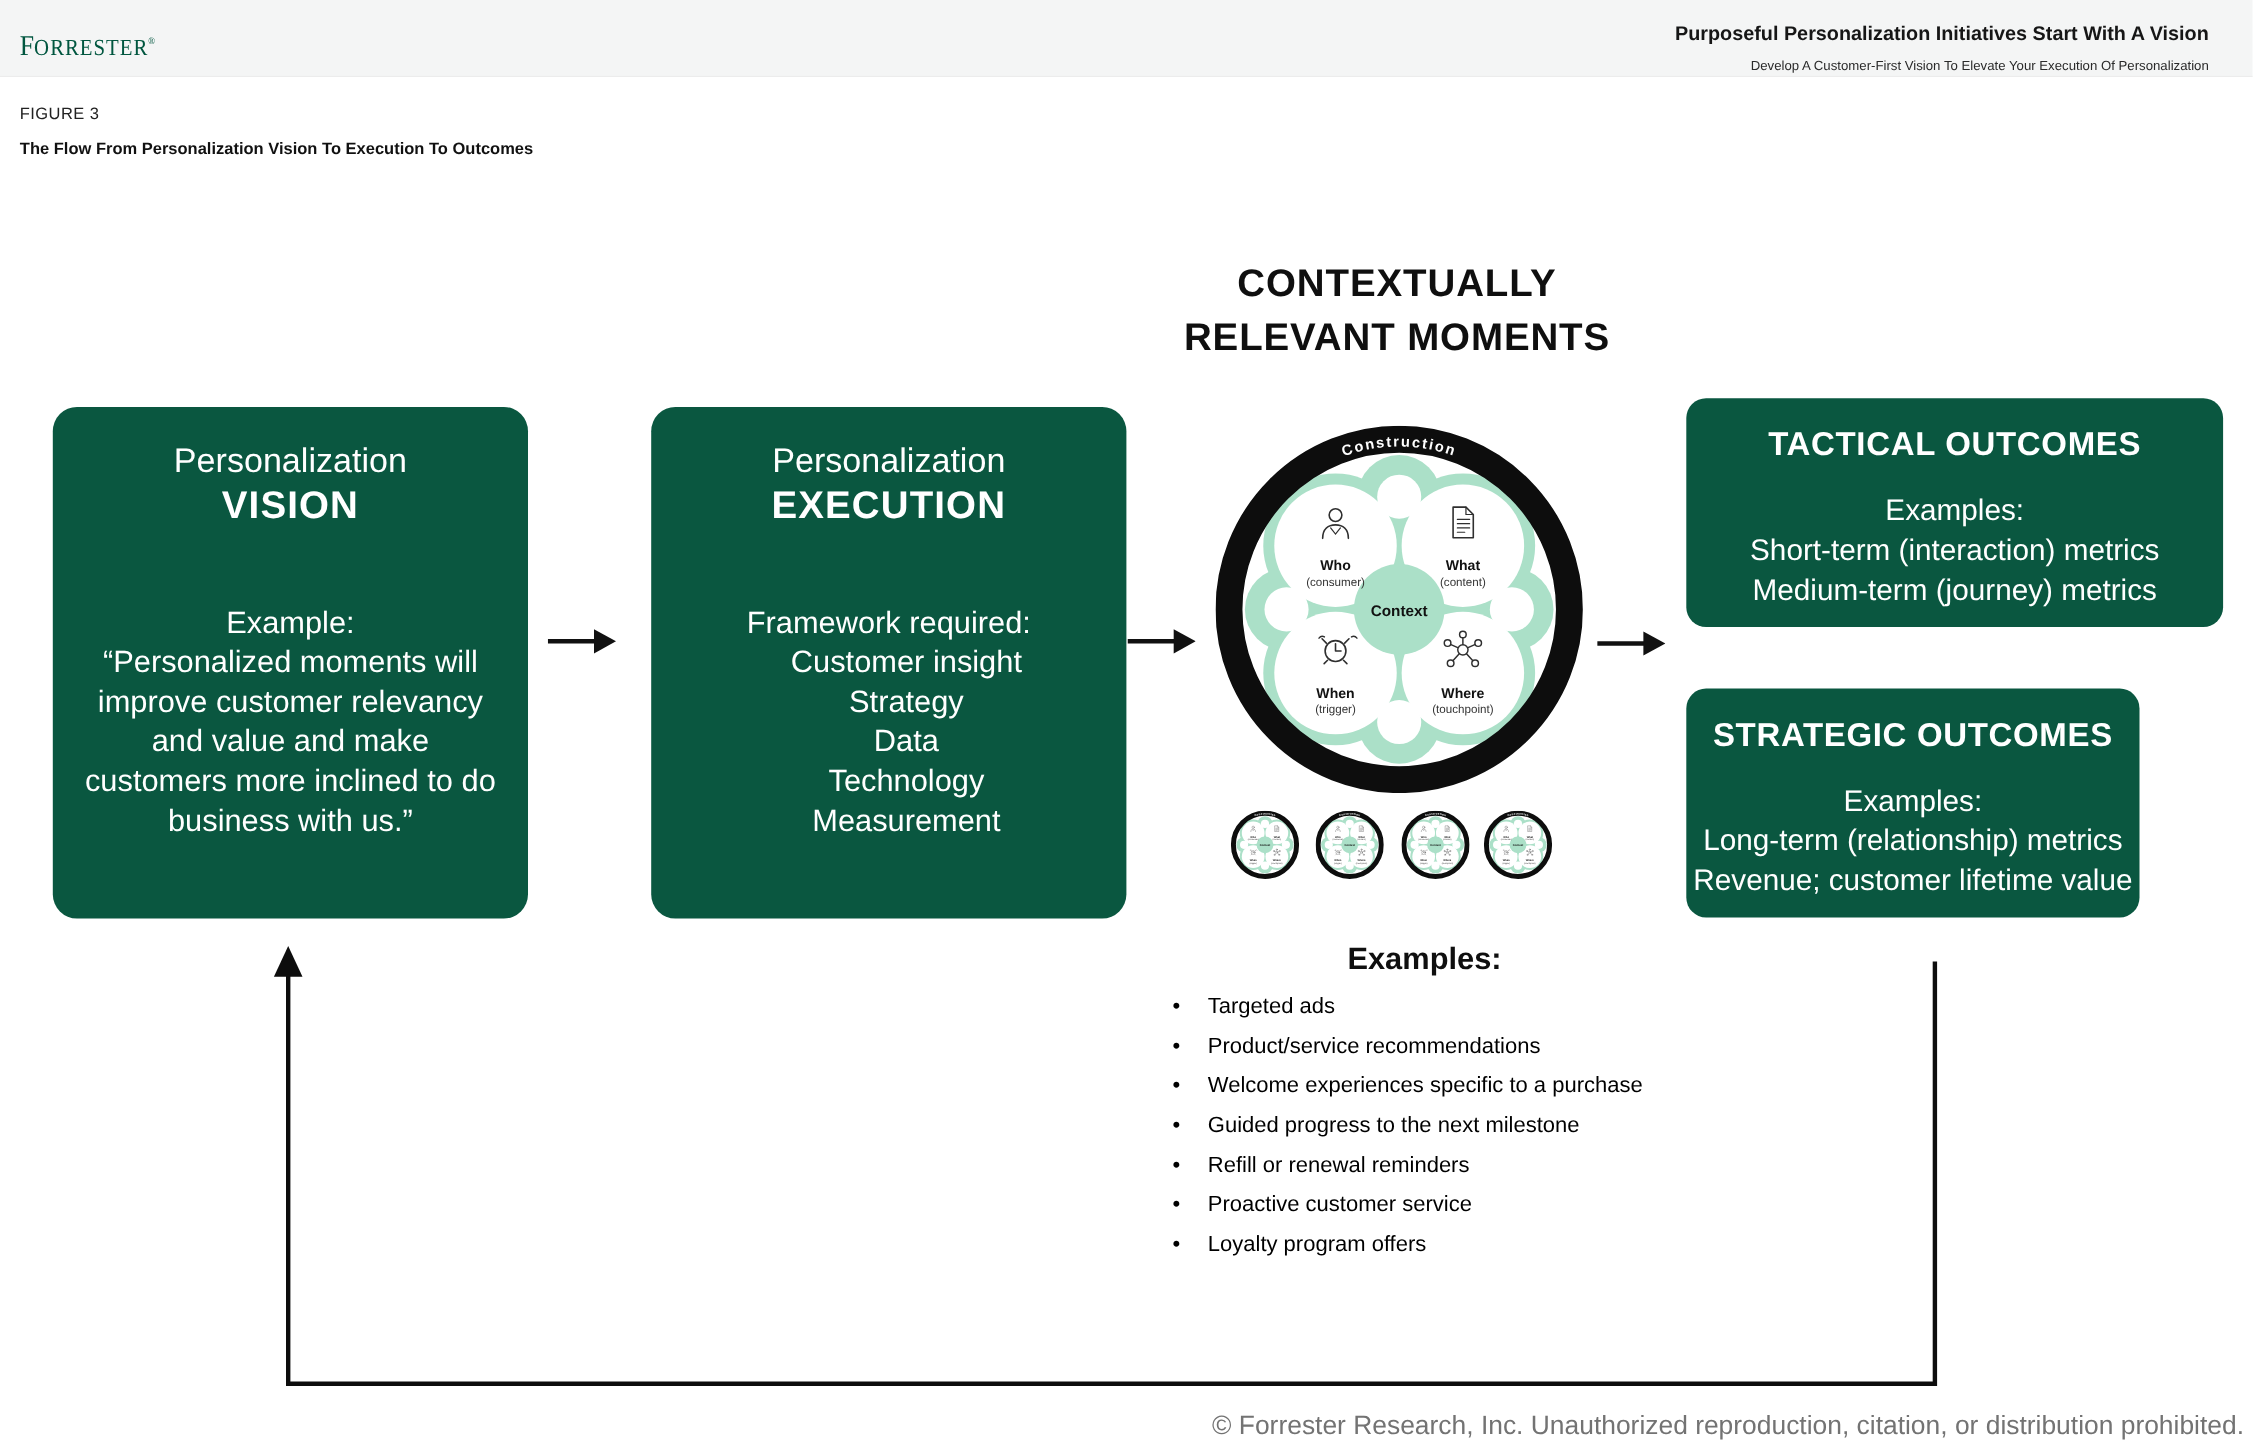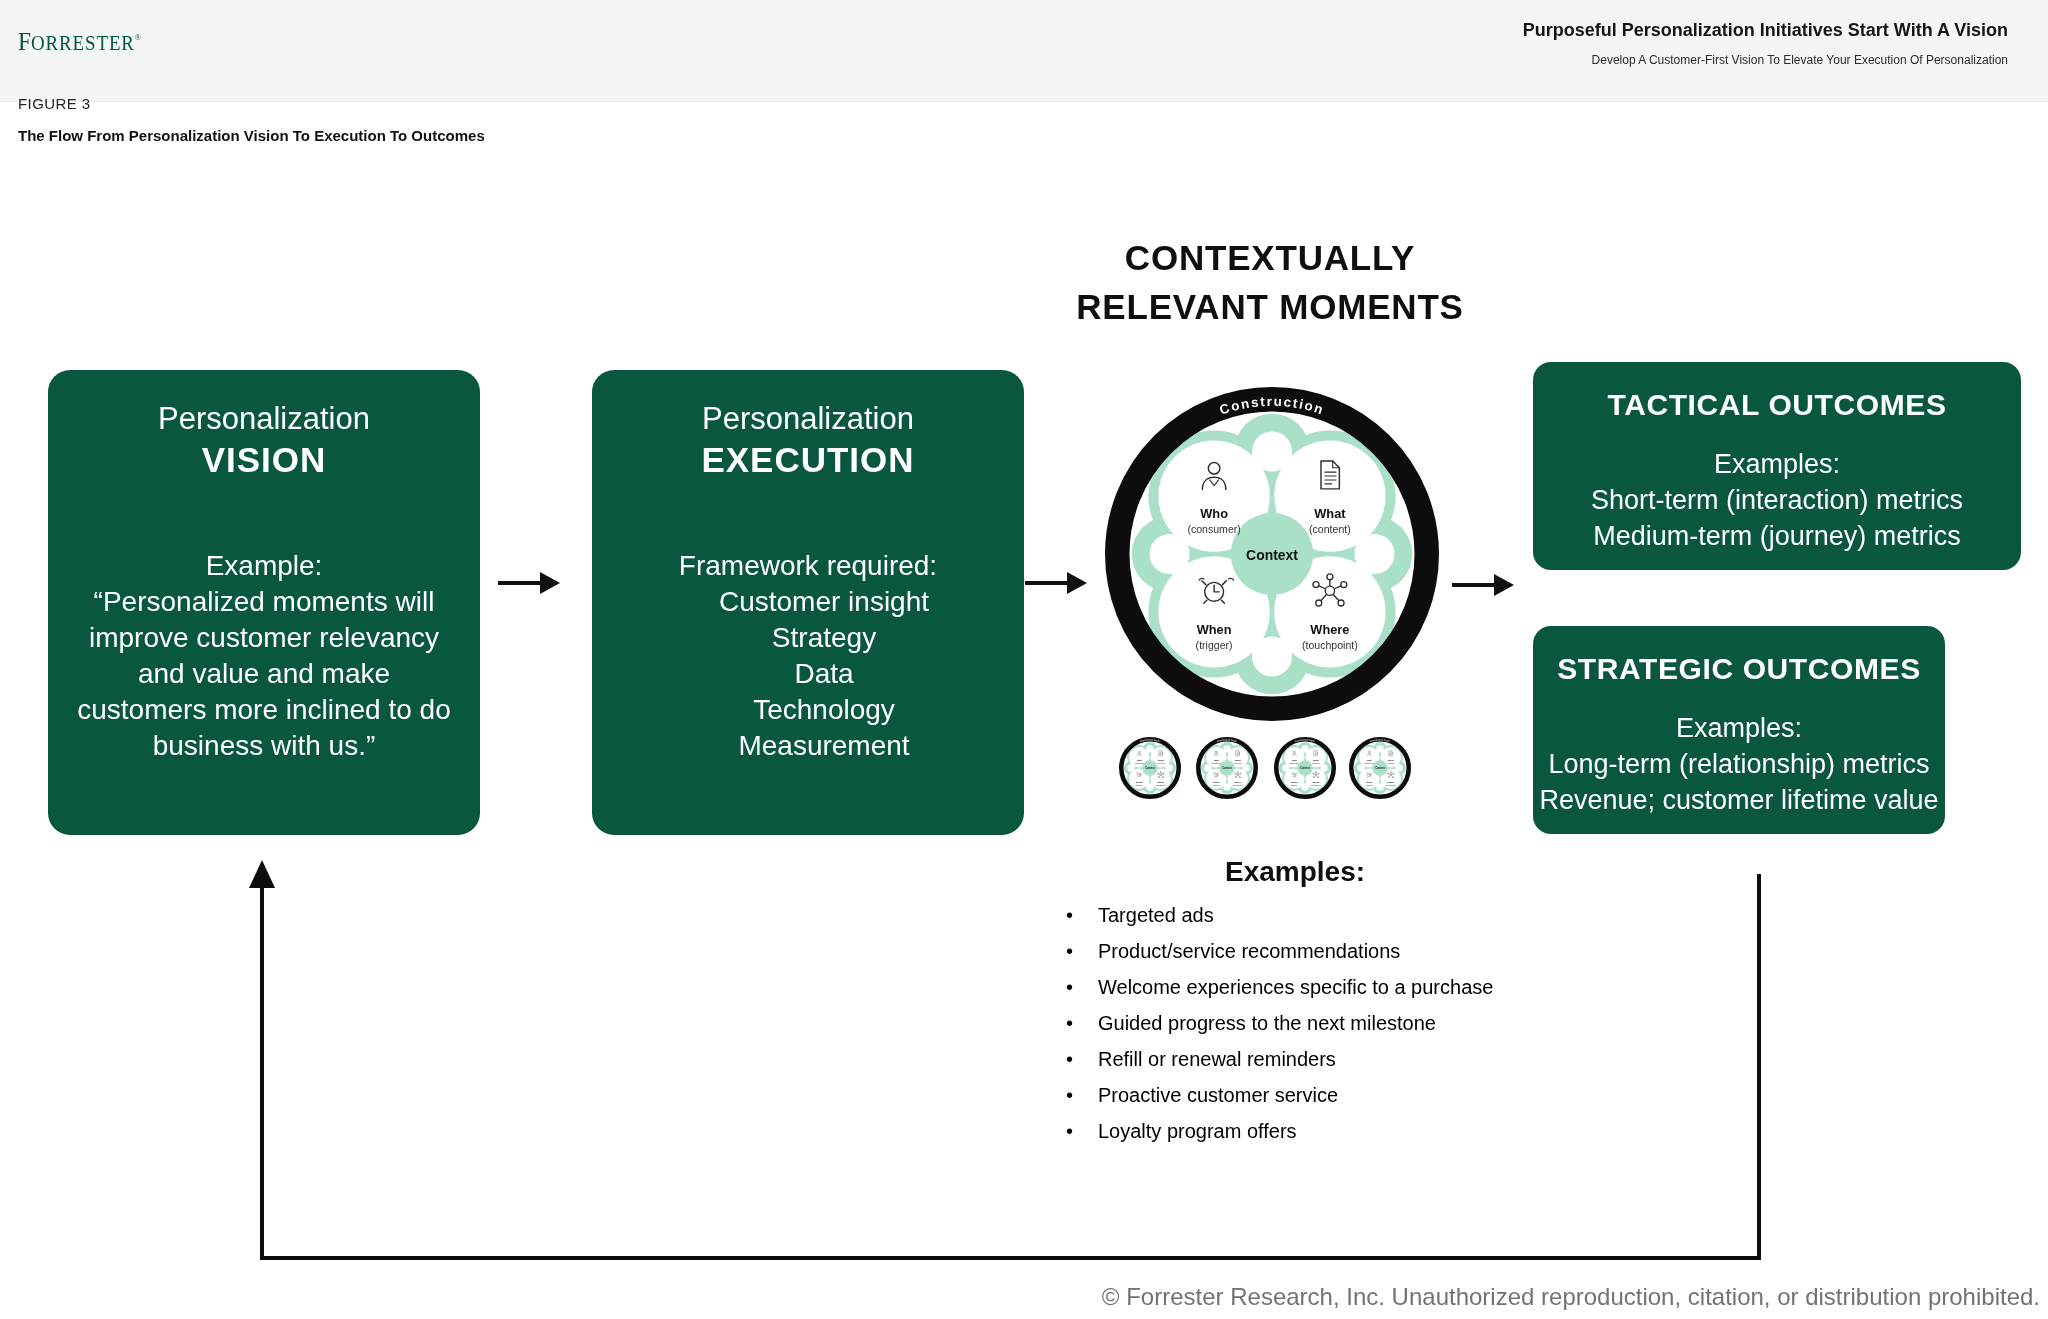--- a/index.html
+++ b/index.html
@@ -1,21 +1,21 @@
 <!DOCTYPE html>
 <html><head>
 <meta charset="utf-8">
 <style>
   * { margin:0; padding:0; box-sizing:border-box; }
   html,body { background:#ffffff; }
   body { font-family:"Liberation Sans","DejaVu Sans",sans-serif; color:#1a1a1a; }
   .page { position:relative; width:2048px; height:1319px; background:#fff; overflow:hidden; }
 
   
-  .header-band { position:absolute; left:0; top:0; width:2048px; height:102px; background:#f4f5f5; border-bottom:1px solid #ececec; }
+  .header-band { position:absolute; left:0; top:0; width:2048px; height:70px; background:#f4f5f5; border-bottom:1px solid #ececec; }
   .logo { position:absolute; left:18px; top:27px; font-family:"Liberation Serif","DejaVu Serif",serif; color:#00563f; transform:scaleX(.9); transform-origin:left top; white-space:nowrap; }
   .logo .big-f { font-size:26px; }
   .logo .rest { font-size:21px; letter-spacing:1px; }
   .logo .reg { font-size:9px; vertical-align:10px; }
   .header-right { position:absolute; right:40px; top:20px; text-align:right; }
   .header-right .h-bold { font-size:18px; font-weight:bold; color:#161616; }
   .header-right .h-sub { font-size:12px; margin-top:12px; color:#2a2a2a; }
 
   
   .figure-label { position:absolute; left:18px; top:95px; font-size:15px; letter-spacing:.4px; color:#222; }

